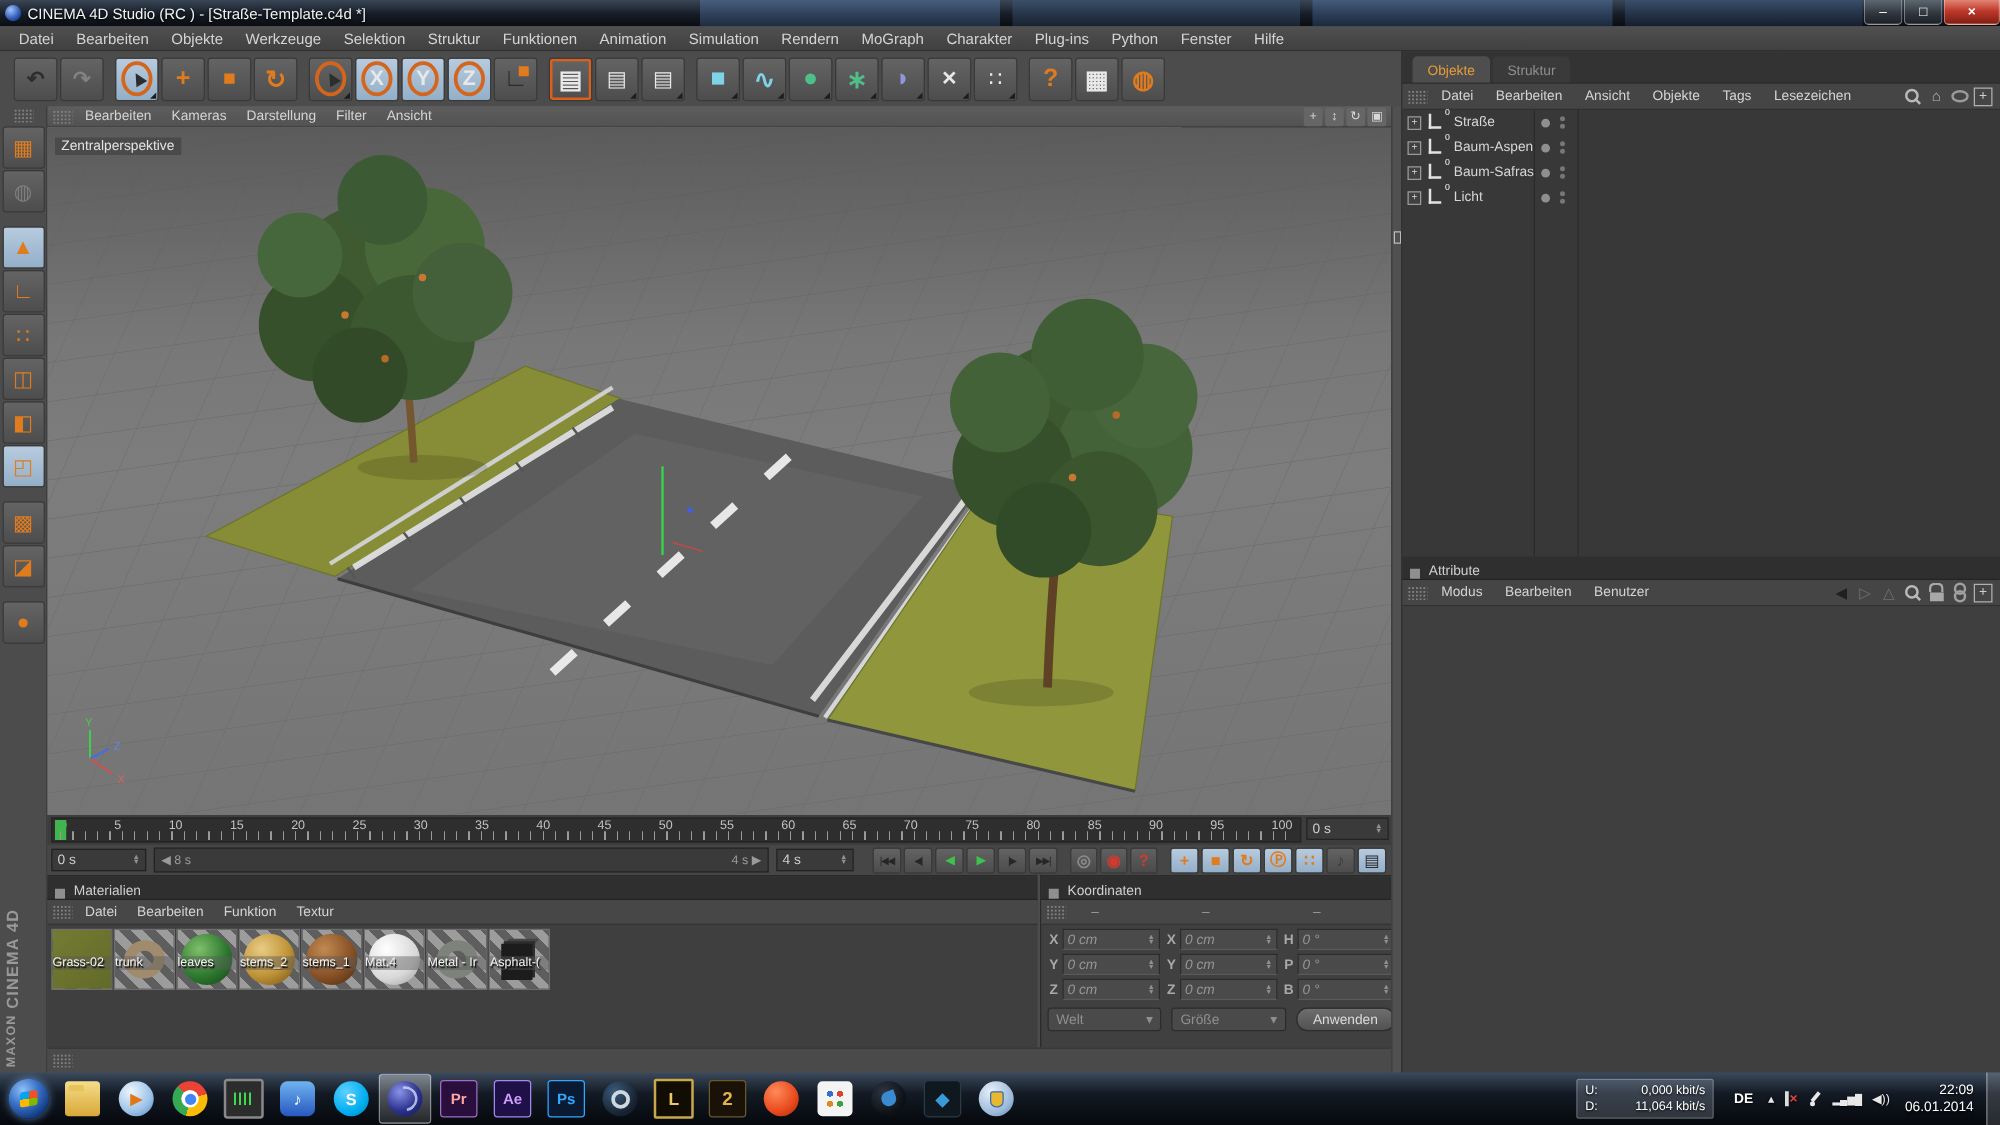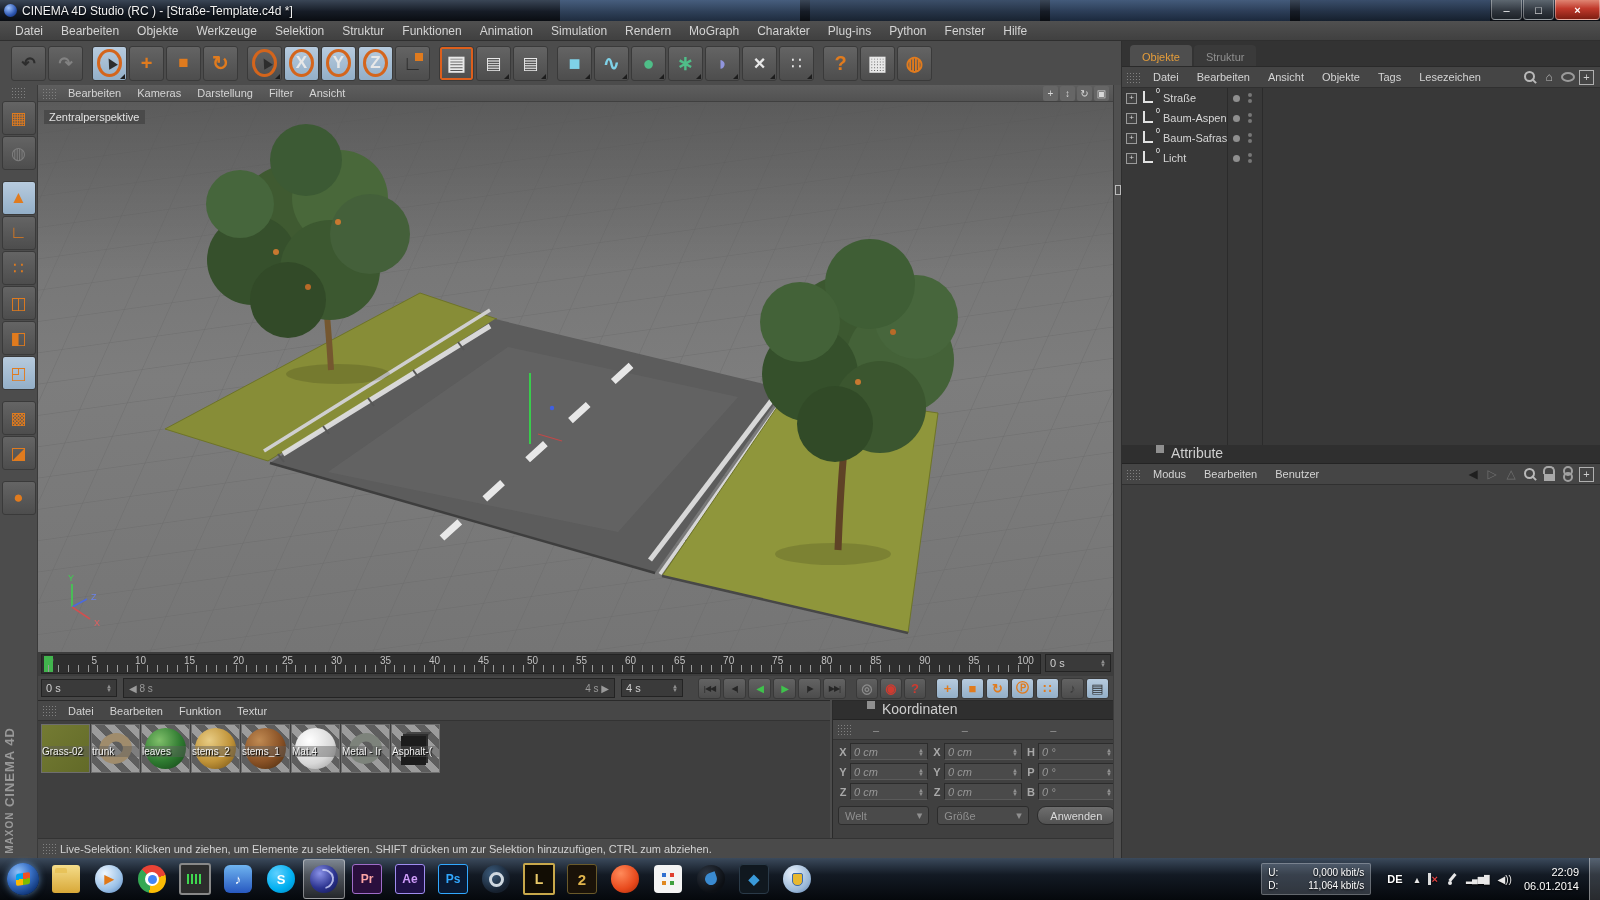--- a/index.html
+++ b/index.html
@@ -67,21 +67,21 @@
   .recbtn{width:20px;height:19px;margin:0 1px;display:flex;align-items:center;justify-content:center;background:linear-gradient(#606060,#4a4a4a);border:1px solid #393939;border-radius:3px;flex:none;}
   .recbtn i{font-size:13px;font-weight:bold;}
   .rec-gray i{color:#8a8a8a;}.rec-red i{color:#cf3b30;}
   .keybtn{width:21px;height:19px;margin:0 1px;display:flex;align-items:center;justify-content:center;border:1px solid #393939;border-radius:3px;font-size:13px;flex:none;background:linear-gradient(#636363,#4c4c4c);}
   .keybtn.on{background:linear-gradient(#b7cbde,#93afc8);}
   .keybtn.orange{color:#e07b1e;font-weight:bold;}
   .keybtn.dark{color:#2d2d2d;}
   .keybtn.off{color:#3a3a3a;}
   .tgroup{display:flex;margin-left:8px;}
   
-  .panel-title{height:18px;background:#2f2f2f;display:flex;align-items:flex-start;color:#cfcfcf;font-size:14px;border-bottom:1px solid #242424;padding-left:28px;}
+  .panel-title{height:18px;background:#2f2f2f;display:flex;align-items:flex-end;color:#cfcfcf;font-size:11px;border-bottom:1px solid #242424;}
   .panel-title .sq{width:8px;height:8px;background:#8f8f8f;margin:0 7px 0 6px;}
   .panel-menu{height:19px;background:#474747;display:flex;align-items:center;font-size:11px;color:#bfbfbf;border-bottom:1px solid #333;}
   .panel-menu .mitem{font-size:11px;padding:0 8px;}
   .grip{width:16px;height:11px;background-image:radial-gradient(#818181 30%,transparent 32%);background-size:3px 3px;margin:0 2px 0 4px;flex:none;}
   #materials{left:38px;top:700px;width:792px;height:138px;background:#3f3f3f;border-top:1px solid #2a2a2a;box-sizing:border-box;}
   #matrow{display:flex;padding:3px 0 0 3px;}
   .mat{width:48px;margin-right:2px;position:relative;flex:none;}
   .mat .thumb{width:47px;height:47px;border:1px solid #6e6e6e;background:repeating-linear-gradient(45deg,#9c9c9c 0 7px,#5e5e5e 7px 14px);position:relative;overflow:hidden;}
   .thumb.grass::after{content:"";position:absolute;inset:0;background:linear-gradient(135deg,#747b33,#626a28);}
   .thumb.sphere-green::after{content:"";position:absolute;inset:3px;border-radius:50%;background:radial-gradient(circle at 35% 30%,#7fbf6a,#2e7a30 55%,#123f14);}
@@ -576,20 +576,24 @@
         <div class="keybtn off">
           <i>♪</i>
         </div>
         <div class="keybtn on dark">
           <i>▤</i>
         </div>
       </div>
   </div>
 
   <div id="materials" class="abs">
+    <div class="panel-title">
+      <span class="sq"></span>
+      <span>Materialien</span>
+    </div>
     <div class="panel-menu">
       <div class="grip"></div>
       <div style="display:flex">
 
       <span class="mitem">Datei</span>
           <span class="mitem">Bearbeiten</span>
           <span class="mitem">Funktion</span>
           <span class="mitem">Textur</span>
         </div>
     </div>
@@ -742,21 +746,20 @@
       <div class="ddl">
           <span>Größe</span>
           <span>▾</span>
         </div>
       <div id="apply-btn">Anwenden</div>
     </div>
   </div>
 
   <div id="statusbar" class="abs">
     <div class="grip"></div>
-    <span>Live-Selektion: Klicken und ziehen, um Elemente zu selektieren. SHIFT drücken um zur Selektion hinzuzufügen, CTRL zum abziehen.</span>
   </div>
 
   <div id="vsplit" class="abs">
       <div class="handle"></div>
     </div>
 
   <div id="rightpanel" class="abs">
     <div id="tabsrow">
 
     <div class="tab active">Objekte</div>

